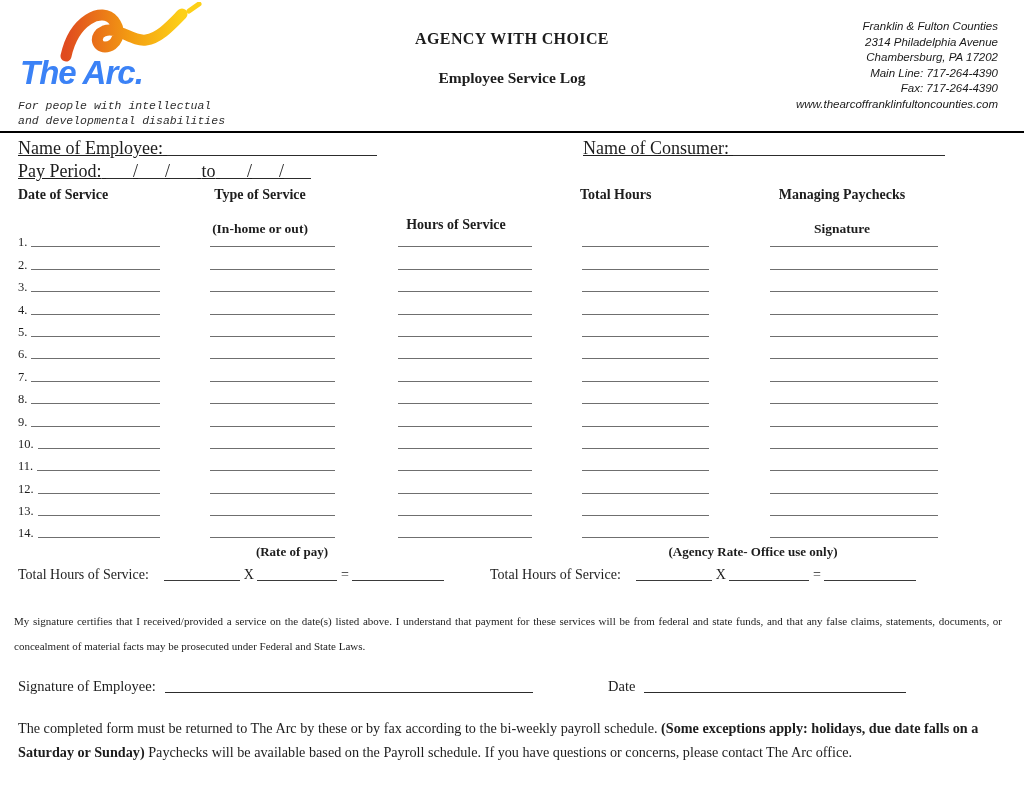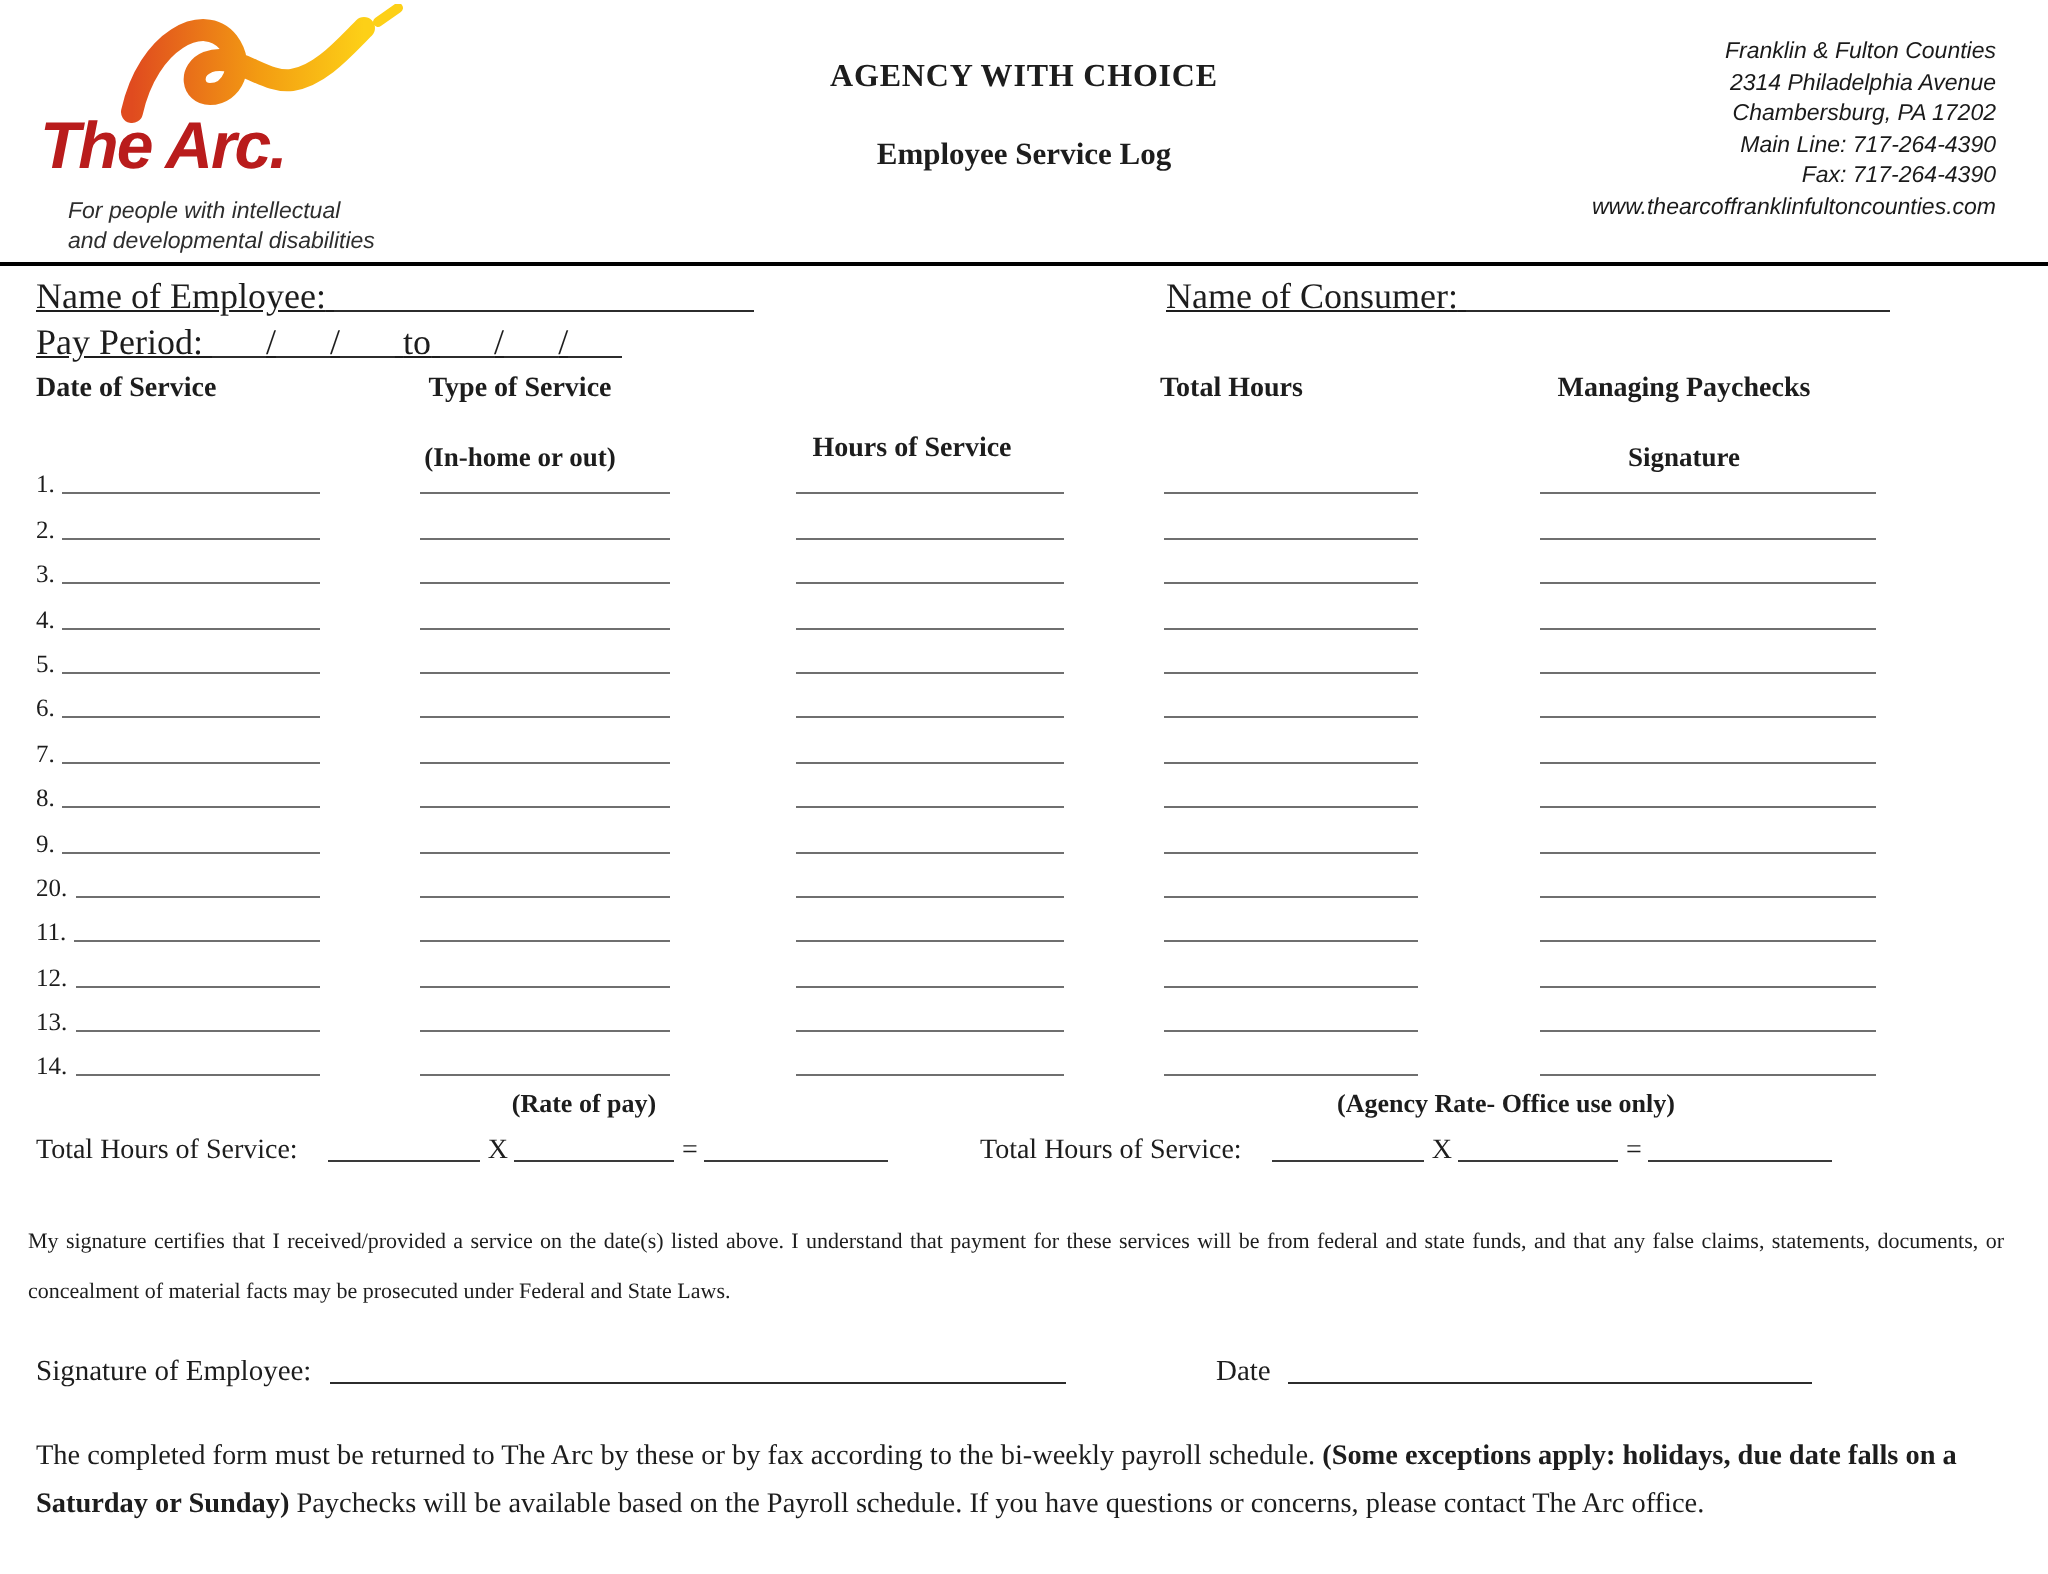--- a/index.html
+++ b/index.html
@@ -6,27 +6,27 @@
   .page {
     position:relative; width:1024px; height:787px; margin:0 auto;
     background:#ffffff; overflow:hidden;
     font-family:"Liberation Serif","DejaVu Serif",serif; color:#1d1d1d;
   }
   
   .logo-swoosh { position:absolute; left:58px; top:2px; }
   .logo-text {
     position:absolute; left:20px; top:54px;
     font-family:"Liberation Sans","DejaVu Sans",sans-serif;
-    font-weight:700; font-style:italic; font-size:33px; color:#b91c1c; letter-spacing:-1px;
+    font-weight:700; font-style:italic; font-size:33px; color:#3b82f6; letter-spacing:-1px;
   }
   .logo-tm { font-size:9px; font-style:normal; vertical-align:6px; letter-spacing:0; }
   .tagline {
     position:absolute; left:18px; top:99px;
-    font-family:Liberation Sans, sans-serif;
-    font-style:italic; font-size:11.5px; line-height:14.5px; color:#2e2e2e;margin-left:16px;
+    font-family:Liberation Mono, monospace;
+    font-style:italic; font-size:11.5px; line-height:14.5px; color:#2e2e2e;
   }
   .center-titles { position:absolute; left:300px; top:30px; width:424px; text-align:center; }
   .main-title { font-weight:700; font-size:16px; letter-spacing:0.4px; }
   .sub-title  { font-weight:700; font-size:15.5px; margin-top:21px; }
   .contact {
     position:absolute; right:26px; top:19px; text-align:right;
     font-family:"Liberation Sans","DejaVu Sans",sans-serif;
     font-style:italic; font-size:11.5px; line-height:15.6px; color:#1a1a1a;
   }
   .rule { position:absolute; left:0; top:131px; width:1024px; height:2px; background:#000; }
@@ -305,21 +305,21 @@
       <div class="cell c4">
           <span class="line"></span>
         </div>
       <div class="cell c5">
           <span class="line"></span>
         </div>
     </div>
 
     <div class="trow">
       <div class="cell c1">
-        <span class="num">20.</span>
+        <span class="num">10.</span>
         <span class="line"></span>
       </div>
       <div class="cell c2">
           <span class="line"></span>
         </div>
       <div class="cell c3">
           <span class="line"></span>
         </div>
       <div class="cell c4">
           <span class="line"></span>

